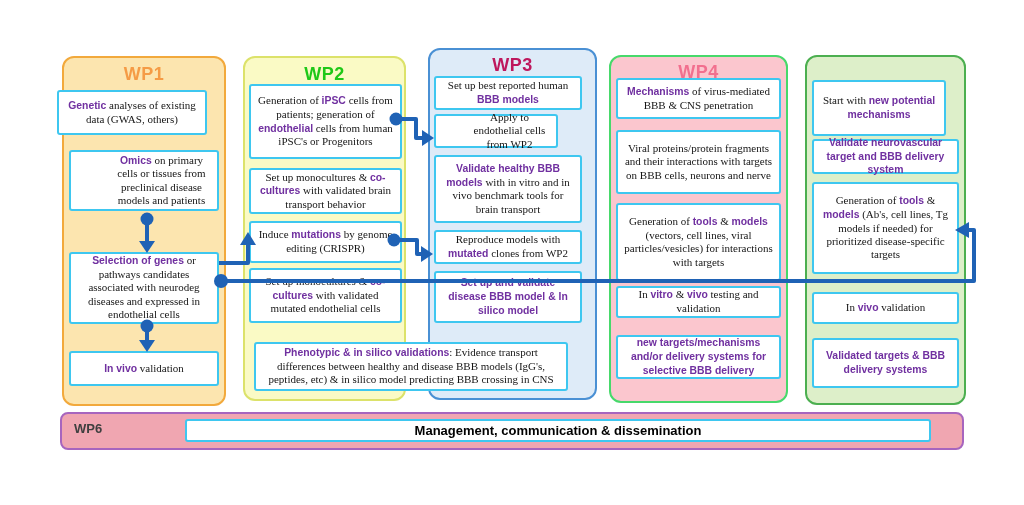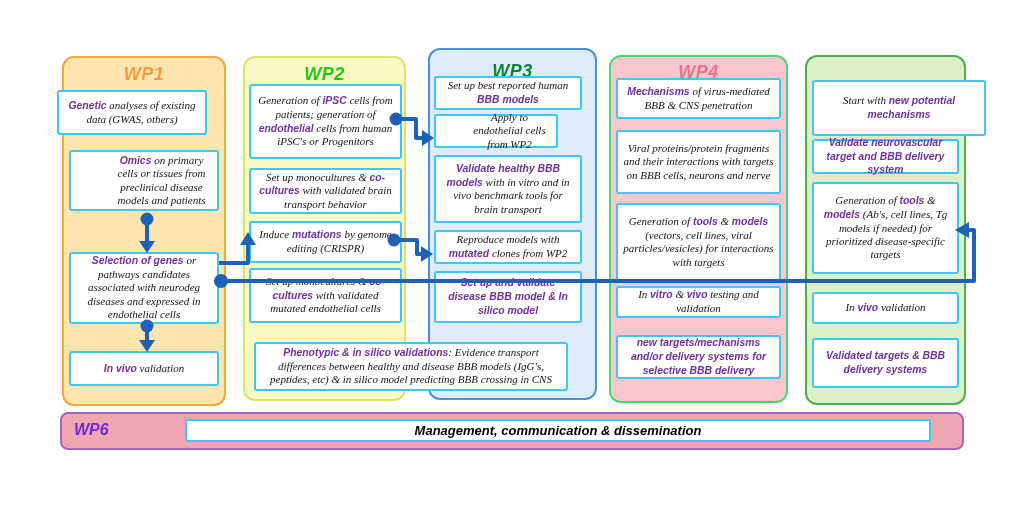--- a/index.html
+++ b/index.html
@@ -1,39 +1,39 @@
 <!DOCTYPE html>
 <html><head>
 <meta charset="utf-8">
 <style>
   html,body { margin:0; padding:0; background:#ffffff; }
   #canvas {
     position:relative; width:1024px; height:505px; background:#ffffff;
-    font-family:"Liberation Sans", sans-serif; overflow:hidden;font-style:italic;
+    font-family:"Liberation Sans", sans-serif; overflow:hidden;
   }
   .panel { position:absolute; border:2px solid; border-radius:12px; box-sizing:border-box; }
   .panel.wp1 { left:62px;  top:56px; width:164px; height:350px; background:#FCE5AF; border-color:#F2A93C; }
   .panel.wp2 { left:243px; top:56px; width:163px; height:345px; background:#FAFAC5; border-color:#DCE26A; }
   .panel.wp3 { left:428px; top:48px; width:169px; height:352px; background:#DEEBF8; border-color:#4A90D4; }
   .panel.wp4 { left:609px; top:55px; width:179px; height:348px; background:#FBC6CE; border-color:#47D96B; }
   .panel.wp5 { left:805px; top:55px; width:161px; height:350px; background:#DDEFC9; border-color:#4CAF50; }
   .panel.wp6 { left:60px;  top:412px; width:904px; height:38px; background:#F0A6B1; border-color:#A765BE; border-radius:8px; }
 
   .panel-title {
     position:absolute; left:0; right:0; text-align:center;
     font-weight:700; font-size:18px; letter-spacing:0.5px;
   }
   .t-wp1 { top:6px;  color:#F59B45; }
   .t-wp2 { top:6px;  color:#1FC818; }
-  .t-wp3 { top:11px;  color:#15803d; }
+  .t-wp3 { top:5px;  color:#be185d; }
   .t-wp4 { top:5px;  color:#F2708F; }
   .t-wp5 { top:20px;  color:#4c1d95; }
   .t-wp6 {
     position:absolute; left:12px; top:7px; text-align:right;
-    color:#6d28d9; font-weight:700; font-size:16px;
+    color:#404040; font-weight:700; font-size:13px;
   }
 
   .box {
     position:absolute; background:#ffffff; border:2px solid #3EC7F0; border-radius:3px;
     display:flex; align-items:center; justify-content:center; text-align:center;
     font-family:"Liberation Serif", serif; font-size:11px; line-height:1.22; color:#151515;
     padding:2px 5px; box-sizing:border-box; z-index:2;
   }
   .hl {
     color:#7030A0; font-weight:700;
@@ -57,21 +57,21 @@
   .b-w3-3 { left:434px; top:155px; width:148px; height:68px; }
   .b-w3-4 { left:434px; top:230px; width:148px; height:34px; }
   .b-w3-5 { left:434px; top:271px; width:148px; height:52px; }
   
   .b-w4-1 { left:616px; top:78px;  width:165px; height:41px; }
   .b-w4-2 { left:616px; top:130px; width:165px; height:64px; }
   .b-w4-3 { left:616px; top:203px; width:165px; height:78px; }
   .b-w4-4 { left:616px; top:286px; width:165px; height:32px; }
   .b-w4-5 { left:616px; top:335px; width:165px; height:44px; }
   
-  .b-w5-1 { left:812px; top:80px;  width:174px; height:56px; }
+  .b-w5-1 { left:812px; top:80px;  width:134px; height:56px; }
   .b-w5-2 { left:812px; top:139px; width:147px; height:35px; }
   .b-w5-3 { left:812px; top:182px; width:147px; height:92px; }
   .b-w5-4 { left:812px; top:292px; width:147px; height:32px; }
   .b-w5-5 { left:812px; top:338px; width:147px; height:50px; }
   
   .b-w6 {
     left:185px; top:419px; width:746px; height:23px;
     font-family:"Liberation Sans", sans-serif; font-weight:700; font-size:13px; color:#000;
   }
 

